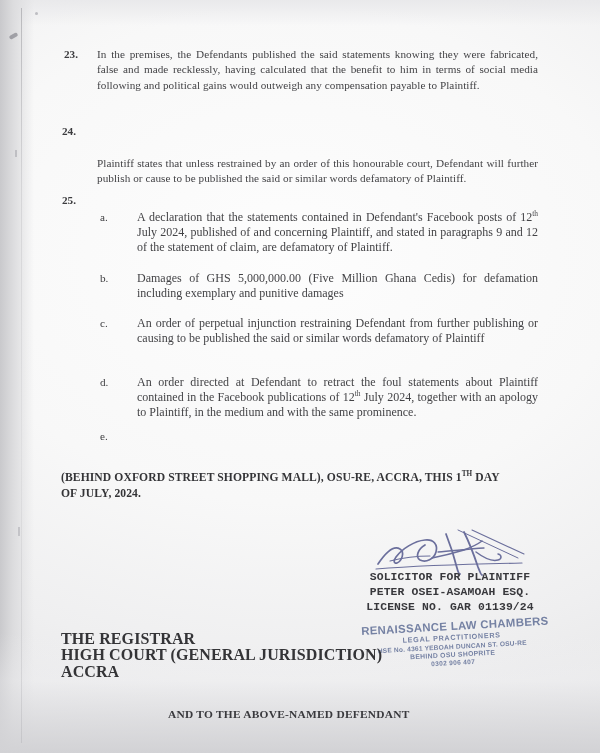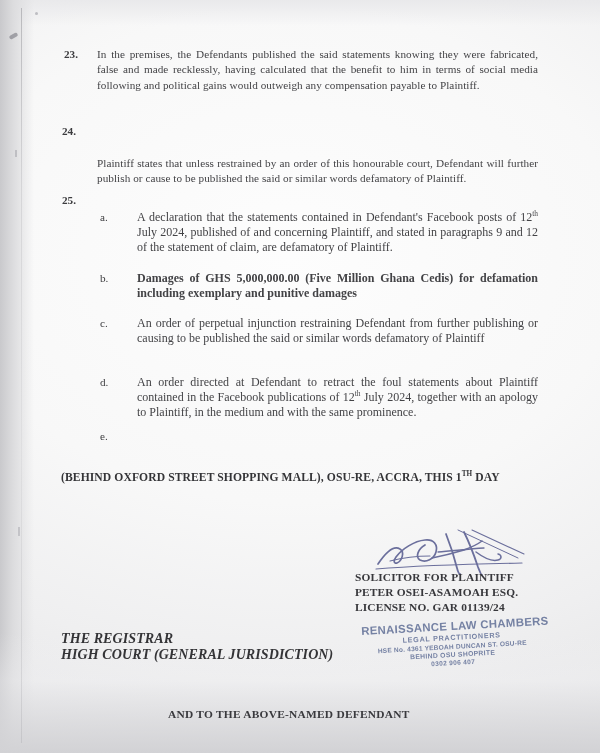--- a/index.html
+++ b/index.html
@@ -95,34 +95,35 @@
   .dated {
     position: absolute;
     font-weight: bold;
     font-size: 11.6px;
     line-height: 15.6px;
     color: #343437;
     letter-spacing: 0.1px;
   }
   .sig-block {
     position: absolute;
+    text-align: center;
     font-weight: bold;
     font-size: 11.4px;
     line-height: 15.2px;
     color: #38383c;
     letter-spacing: 0.15px;
+    font-family: Liberation Mono, monospace;
   }
   .registrar {
     position: absolute;
     font-weight: bold;
-    font-size: 14px;
+    font-size: 16px;
     line-height: 16.4px;
     color: #343437;
     letter-spacing: 0.1px;
-    font-style: italic;
   }
   .footer-note {
     position: absolute;
     font-weight: bold;
     font-size: 11.4px;
     color: #39393d;
     letter-spacing: 0.25px;
   }
   
   #stamp {
@@ -163,32 +164,33 @@
 
   <div class="num" style="left:62px; top:124px;">24.</div>
   <div class="body-text" style="left:97px; top:124px; width:441px;margin-top:32px;">Plaintiff states that unless restrained by an order of this honourable court, Defendant will further publish or cause to be published the said or similar words defamatory of Plaintiff.</div>
 
   <div class="num" style="left:62px; top:193px;">25.</div>
 
   <div class="sub-letter" style="left:100px; top:210px;">a.</div>
   <div class="sub-text" style="left:137px; top:210px; width:401px;"><span>A declaration that the statements contained in Defendant's Facebook posts of 12</span><sup>th</sup><span> July 2024, published of and concerning Plaintiff, and stated in paragraphs 9 and 12 of the statement of claim, are defamatory of Plaintiff.</span></div>
 
   <div class="sub-letter" style="left:100px; top:271px;">b.</div>
-  <div class="sub-text" style="left:137px; top:271px; width:401px;font-weight:bold;">Damages of GHS 5,000,000.00 (Five Million Ghana Cedis) for defamation including exemplary and punitive damages</div>
+  <div class="sub-text" style="left:137px; top:271px; width:401px;">Damages of GHS 5,000,000.00 (Five Million Ghana Cedis) for defamation including exemplary and punitive damages</div>
 
   <div class="sub-letter" style="left:100px; top:316px;">c.</div>
   <div class="sub-text" style="left:137px; top:316px; width:401px;">An order of perpetual injunction restraining Defendant from further publishing or causing to be published the said or similar words defamatory of Plaintiff</div>
 
   <div class="sub-letter" style="left:100px; top:375px;">d.</div>
   <div class="sub-text" style="left:137px; top:375px; width:401px;"><span>An order directed at Defendant to retract the foul statements about Plaintiff contained in the Facebook publications of 12</span><sup>th</sup><span> July 2024, together with an apology to Plaintiff, in the medium and with the same prominence.</span></div>
 
   <div class="sub-letter" style="left:100px; top:429px;">e.</div>
 
   <div class="dated" style="left:61px; top:470px; width:480px;">
     <div><span>(BEHIND OXFORD STREET SHOPPING MALL), OSU-RE, ACCRA, THIS  1</span><sup>TH</sup><span> DAY</span></div>
+    <div>OF JULY, 2024.</div>
   </div>
 
   <svg id="signature" width="170" height="52" viewBox="0 0 170 52">
     <g fill="none" stroke="#6b6f9c" stroke-linecap="round" stroke-linejoin="round">
       <path d="M6,36 C14,24 22,17 28,21 C33,24 30,33 25,35 C22,36 21,33 24,29 C30,21 42,13 53,12 C62,11 66,17 64,24 C62,31 54,35 48,32 C43,29 46,21 53,17" stroke-width="1.7"></path>
       <path d="M60,30 C70,28 82,25 92,22 C100,19 106,16 110,13" stroke-width="1.5"></path>
       <path d="M74,6 C78,16 82,28 85,40 C86,44 87,46 88,46" stroke-width="1.8"></path>
       <path d="M92,4 C97,14 102,27 106,39 C108,44 109,47 110,47" stroke-width="1.8"></path>
       <path d="M66,24 C80,23 96,21 112,20" stroke-width="1.3"></path>
       <path d="M100,2 L152,26" stroke-width="1.1"></path>
@@ -209,17 +211,18 @@
     <div class="s1">RENAISSANCE LAW CHAMBERS</div>
     <div class="s2">LEGAL PRACTITIONERS</div>
     <div class="s3">HSE No. 4361 YEBOAH DUNCAN ST. OSU-RE</div>
     <div class="s4">BEHIND OSU SHOPRITE</div>
     <div class="s5">0302 906 407</div>
   </div>
 
   <div class="registrar" style="left:61px; top:631px;">
     <div>THE REGISTRAR</div>
     <div>HIGH COURT (GENERAL JURISDICTION)</div>
+    <div>ACCRA</div>
   </div>
 
   <div class="footer-note" style="left:168px; top:708px;">AND TO THE ABOVE-NAMED DEFENDANT</div>
 
 </div>
 
 </body></html>

